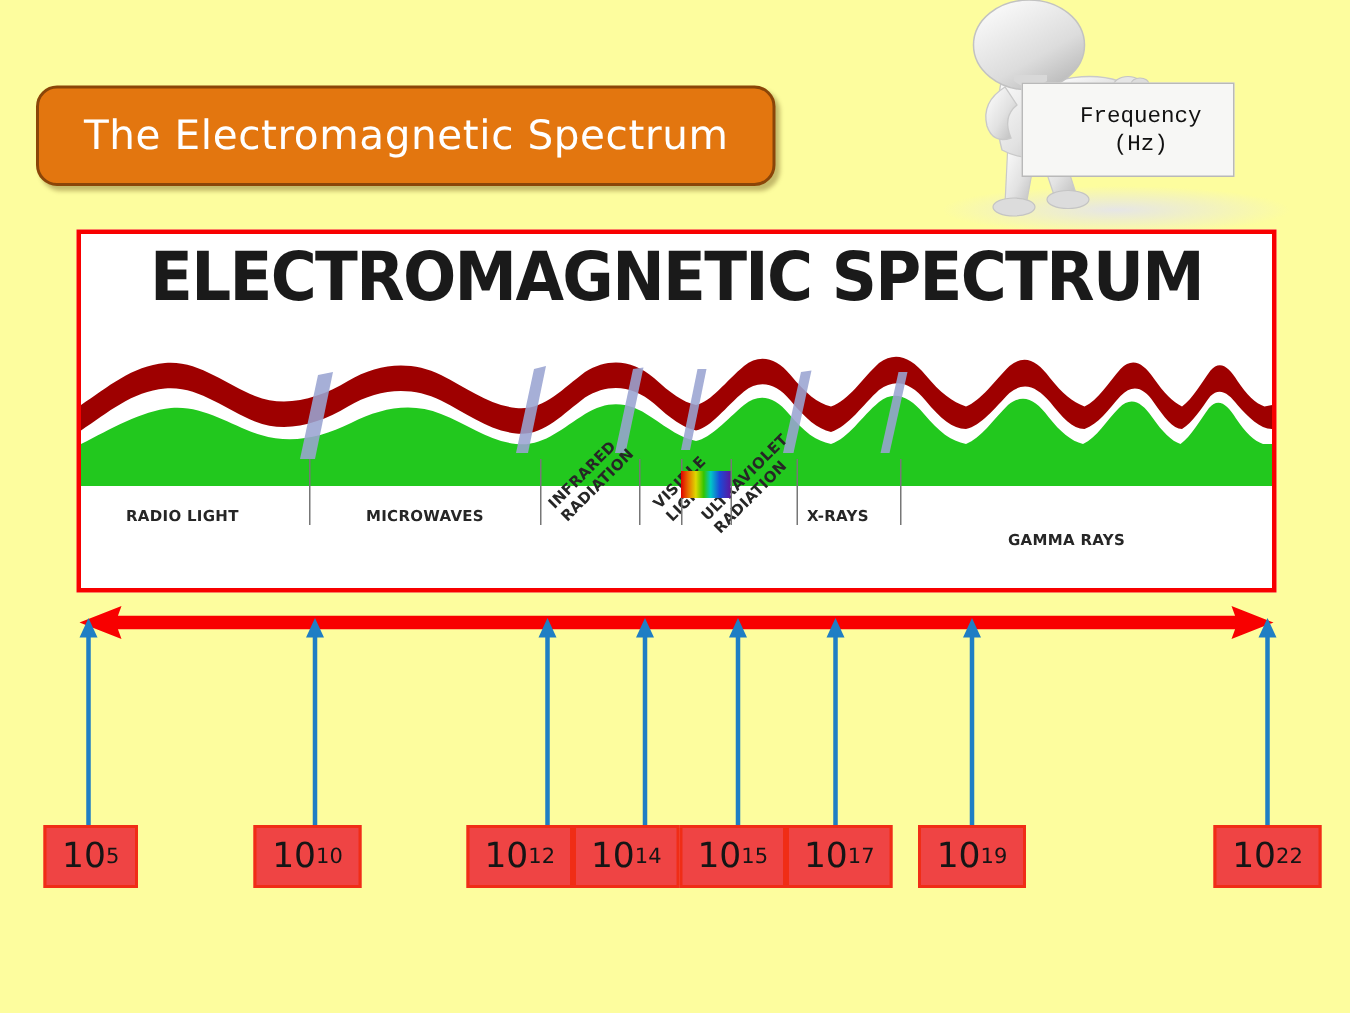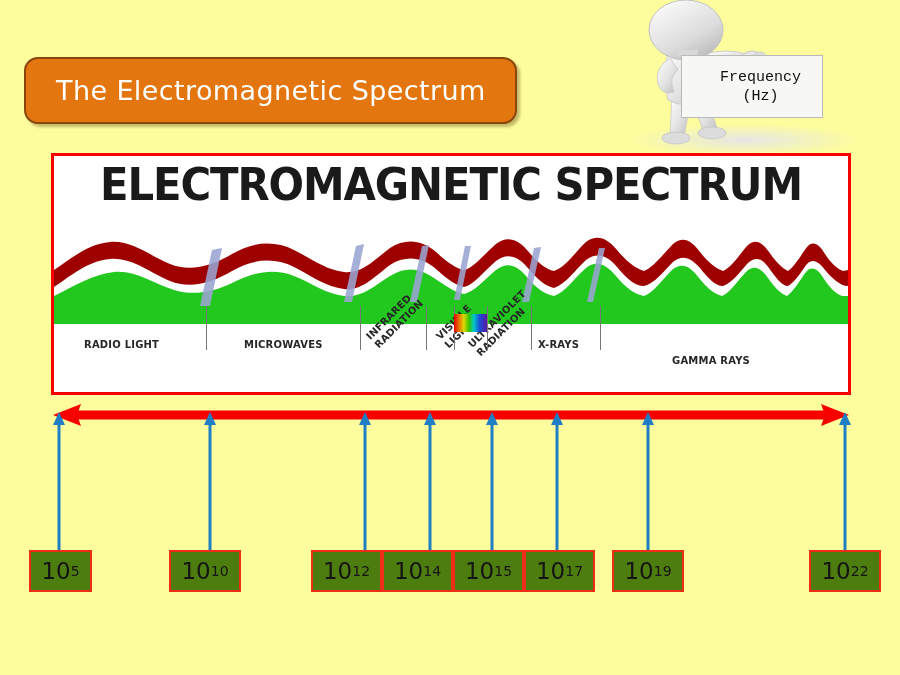--- a/index.html
+++ b/index.html
@@ -148,21 +148,21 @@
   
   .blue-arrow {
     position: absolute;
     width: 14px;
   }
 
   
   .exp-box {
     position: absolute;
     height: 42px;
-    background: #4d7c0f;
+    background: #ef4444;
     border: 2px solid #f02d16;
     box-sizing: border-box;
     display: flex;
     align-items: center;
     justify-content: center;
     color: #151515;
     font-family: "DejaVu Sans", sans-serif;
     font-size: 23px;
     line-height: 23px;
   }

